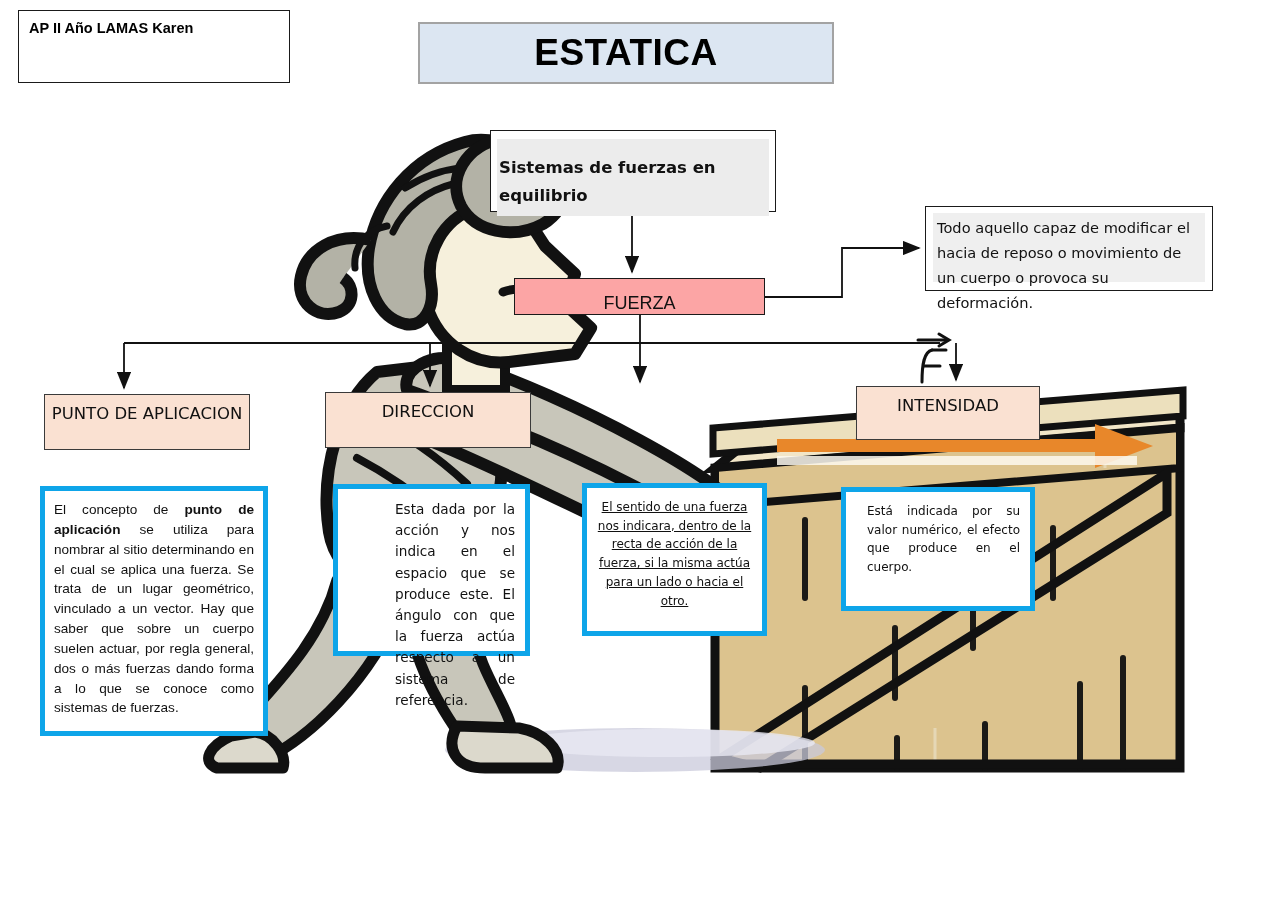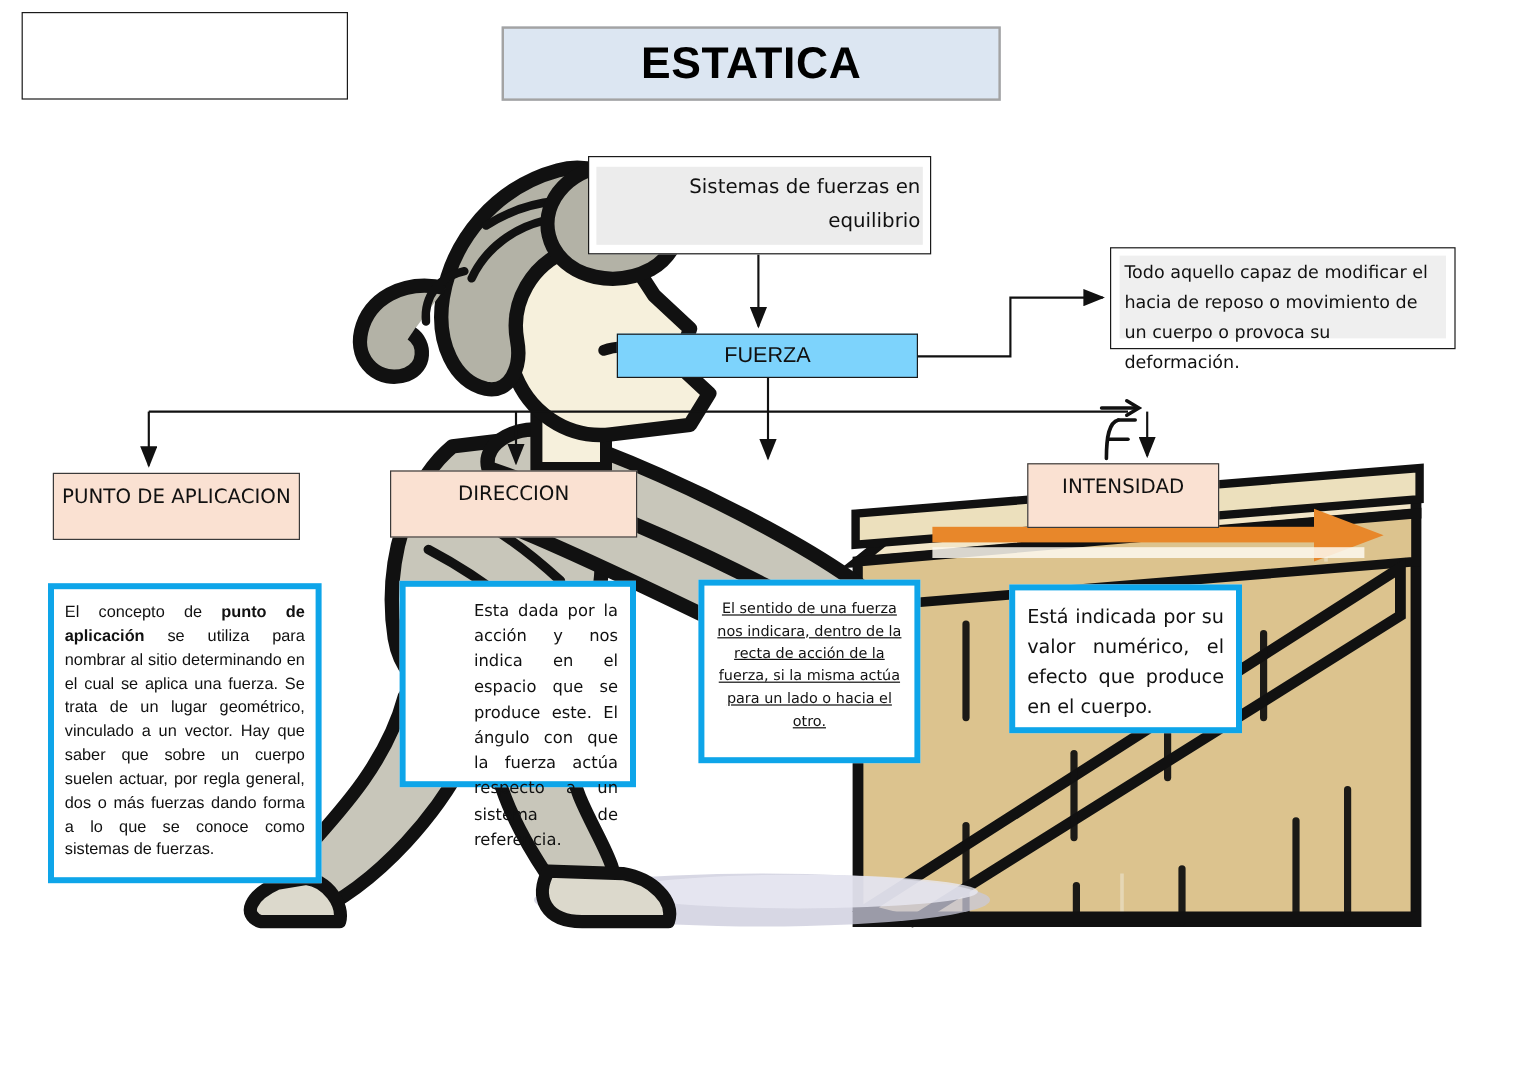--- a/index.html
+++ b/index.html
@@ -25,60 +25,60 @@
   #title-box span{font-size:37px;font-weight:bold;letter-spacing:.5px;color:#000;
       font-family:"Liberation Sans",sans-serif;}
 
   
   .node{position:absolute;box-sizing:border-box;border:1px solid #1a1a1a;
         background:#ffffff;z-index:4;}
   .node .inner{font-size:16.5px;color:#111;font-family:"DejaVu Sans",sans-serif;}
 
   #node-sistemas{left:490px;top:130px;width:286px;height:82px;}
   #node-sistemas .inner{position:absolute;left:6px;top:8px;right:6px;
-      background:#ececec;text-align:right;line-height:1.72;padding:3px 2px 5px;}
-
-  #node-fuerza{left:514px;top:278px;width:251px;height:37px;background:#7dd3fc;
-      display:flex;align-items:center;justify-content:center;}
+      background:#ececec;text-align:left;line-height:1.72;padding:15px 2px 5px;font-weight:bold;}
+
+  #node-fuerza{left:514px;top:278px;width:251px;height:37px;background:#fca5a5;
+      display:flex;align-items:flex-end;justify-content:center;}
   #node-fuerza .inner{font-size:18px;font-family:"Liberation Sans",sans-serif;}
 
   #node-def-fuerza{left:925px;top:206px;width:288px;height:85px;}
   #node-def-fuerza .inner{position:absolute;left:7px;top:6px;right:7px;bottom:8px;
       background:#efefef;font-size:14.6px;line-height:1.72;padding:2px 4px;}
 
   
   .cat{position:absolute;box-sizing:border-box;border:1px solid #3a3a3a;
        background:#fae1d2;z-index:4;text-align:center;}
   .cat span{display:block;padding-top:9px;font-size:16.5px;color:#111;
        font-family:"DejaVu Sans",sans-serif;}
   #cat-punto{left:44px;top:394px;width:206px;height:56px;}
   #cat-direccion{left:325px;top:392px;width:206px;height:56px;}
   #cat-sentido{left:570px;top:388px;width:202px;height:53px;}
-  #cat-intensidad{left:856px;top:386px;width:160px;height:54px;}
+  #cat-intensidad{left:856px;top:386px;width:184px;height:54px;}
 
   
   .desc{position:absolute;box-sizing:border-box;border:5px solid #0ea5e9;
         background:#ffffff;z-index:4;}
   .desc p{margin:0;color:#111;}
   #desc-punto{left:40px;top:486px;width:228px;height:250px;padding:9px 9px;}
   #desc-punto p{font-family:"Liberation Sans",sans-serif;font-size:13.6px;
       line-height:1.46;text-align:justify;}
   #desc-punto b{font-weight:bold;}
 
   #desc-direccion{left:333px;top:484px;width:197px;height:172px;padding:10px 10px;}
   #desc-direccion p{font-family:"DejaVu Sans",sans-serif;font-size:13.6px;
       line-height:1.56;text-align:justify;margin-left:47px;}
 
   #desc-sentido{left:582px;top:483px;width:185px;height:153px;padding:10px 9px;}
   #desc-sentido p{font-family:"DejaVu Sans",sans-serif;font-size:12px;
       line-height:1.56;text-align:center;text-decoration:underline;}
 
   #desc-intensidad{left:841px;top:487px;width:194px;height:124px;padding:10px 10px;}
-  #desc-intensidad p{font-family:"DejaVu Sans",sans-serif;font-size:16px;
-      line-height:1.56;text-align:justify;}
+  #desc-intensidad p{font-family:"DejaVu Sans",sans-serif;font-size:12px;
+      line-height:1.56;text-align:justify;margin-left:11px;}
 
   
   #connectors{position:absolute;left:0;top:0;width:1280px;height:905px;z-index:3;}
   
   #vector-f{position:absolute;left:912px;top:330px;width:46px;height:56px;z-index:4;}
 </style>
 </head>
 <body>
 
 <div class="stage">
@@ -189,20 +189,21 @@
     <g stroke="#111" stroke-width="3" fill="none" stroke-linecap="round">
       <path d="M6 10 L34 10"></path>
       <path d="M27 4 L37 10 L27 16"></path>
       <path d="M10 52 C10 34 12 22 20 20"></path>
       <path d="M20 20 L34 20"></path>
       <path d="M12 36 L28 36"></path>
     </g>
   </svg>
 
   <div id="author-box">
+    <div>AP II Año LAMAS Karen</div>
   </div>
 
   <div id="title-box">
     <span>ESTATICA</span>
   </div>
 
   <div class="node" id="node-sistemas">
     <div class="inner">Sistemas de fuerzas en equilibrio</div>
   </div>
 

